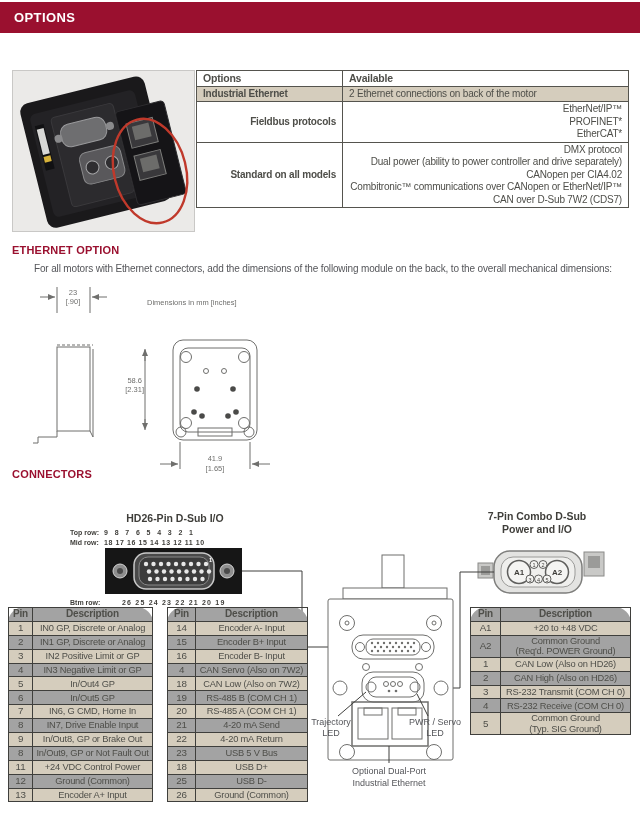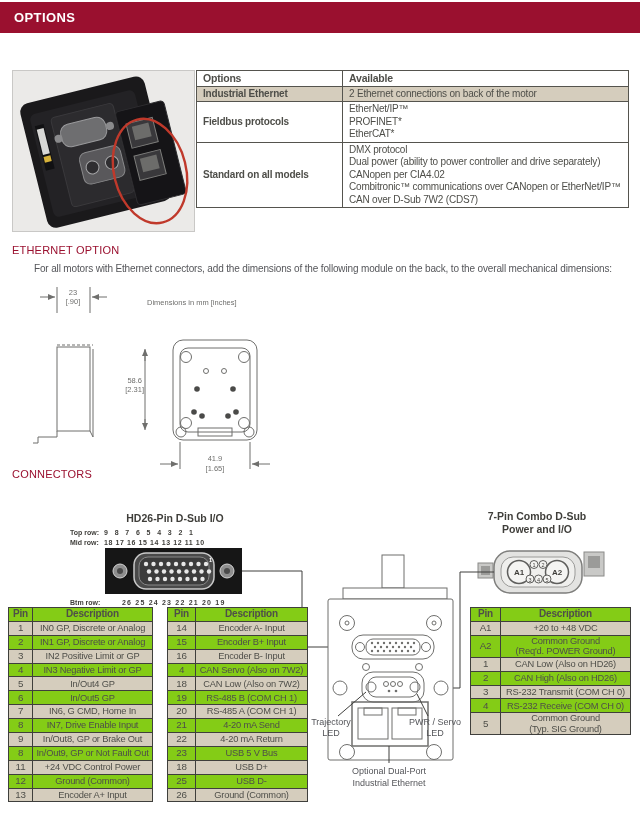--- a/index.html
+++ b/index.html
@@ -30,46 +30,46 @@
   }
   .options-table th, .options-table td {
     border:1px solid #55544e; text-align:left; vertical-align:middle;
     padding:1px 6px; line-height:12.5px;
   }
   .options-table th { height:15px; font-size:10.5px; }
   .options-table col.c1 { width:146px; }
   .options-table col.c2 { width:286px; }
   .options-table tr.shaded td { background:#d5cdbd; }
   .options-table td.opt-name { font-weight:bold; }
-  .options-table tr.single td { height:15px; }
+  .options-table tr.single td { height:15px;text-align:right; }
   
   .section-heading {
-    position:absolute; left:12px; color:#9a102f; font-weight:normal;
+    position:absolute; left:12px; color:#9a102f; font-weight:bold;
     font-size:11px; letter-spacing:.2px;
   }
   .eth-heading { top:244px; }
   .conn-heading { top:468px; }
   .eth-intro {
     position:absolute; left:12px; top:263px; width:624px;
     font-size:10px; letter-spacing:-0.15px; color:#55565a; white-space:nowrap;padding-left:22px;
   }
   
   .mech-svg { position:absolute; left:30px; top:285px; }
   .figure-svg { position:absolute; left:0; top:505px; z-index:1; }
   svg text { font-family:"Liberation Sans", sans-serif; }
   .draw { stroke:#6f6f6d; fill:none; stroke-width:1; }
   .dimtext { fill:#6f6f6d; font-size:7.5px; }
   .figtitle { fill:#3f3e3a; font-size:10.5px; font-weight:bold; }
   .rowlabel { fill:#3f3e3a; font-size:7px; font-weight:bold; }
   .rownums  { fill:#3f3e3a; font-size:7px; font-weight:bold; }
   .motorlabel { fill:#55565a; font-size:9px; }
   
   .pin-table {
-    position:absolute; top:607px; table-layout:fixed; background:#84cc16;
-    font-size:9.3px; letter-spacing:-0.2px; color:#4e4e49; z-index:2;
+    position:absolute; top:607px; table-layout:fixed; background:#a3a3a3;
+    font-size:9.3px; letter-spacing:-0.2px; color:#4e4e49; z-index:2;border-radius:16px;
   }
   .pin-table th, .pin-table td {
     border:1px solid #3f3f3c; text-align:center; vertical-align:middle;
     padding:0 2px; height:13.9px; line-height:10.5px;
   }
   .pin-table th { font-size:10px; }
   .pin-table tr.shaded td { background:#d5cdbd; }
   .pin-table td.pin-num { font-size:9.8px; }
   .pt-left { left:8px; width:144px; }
   .pt-left col.c1 { width:24px; } .pt-left col.c2 { width:120px; }

